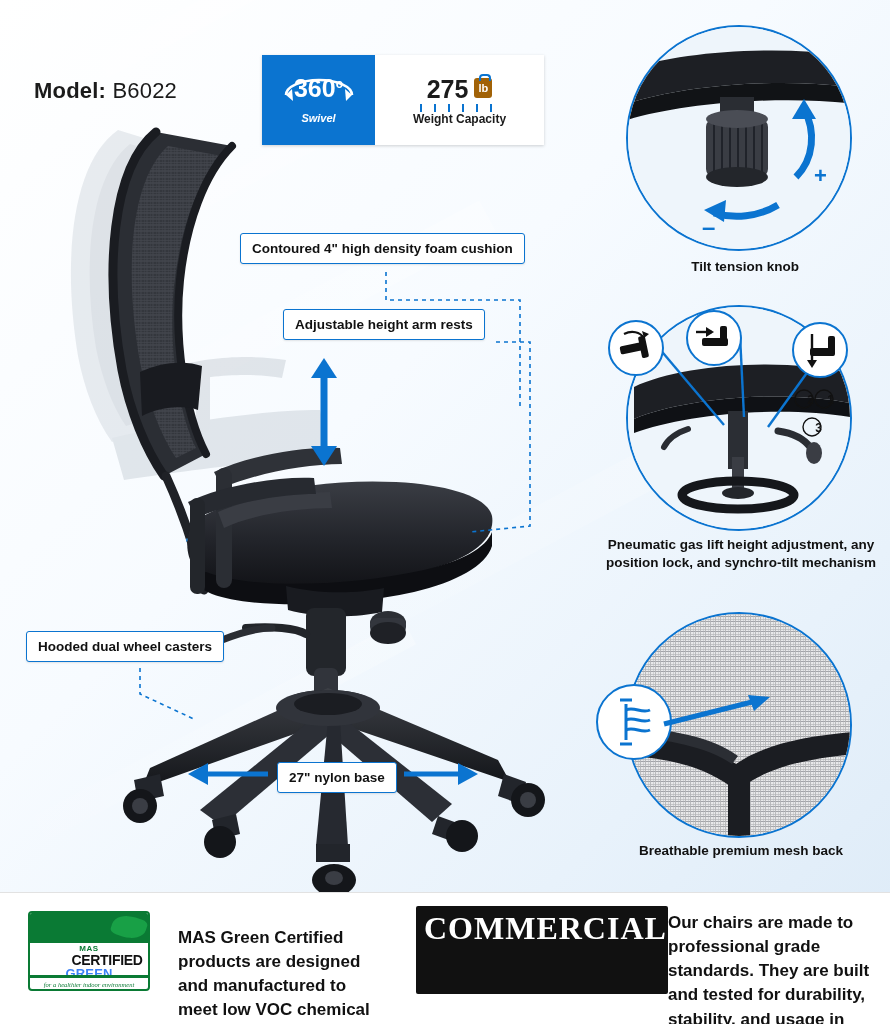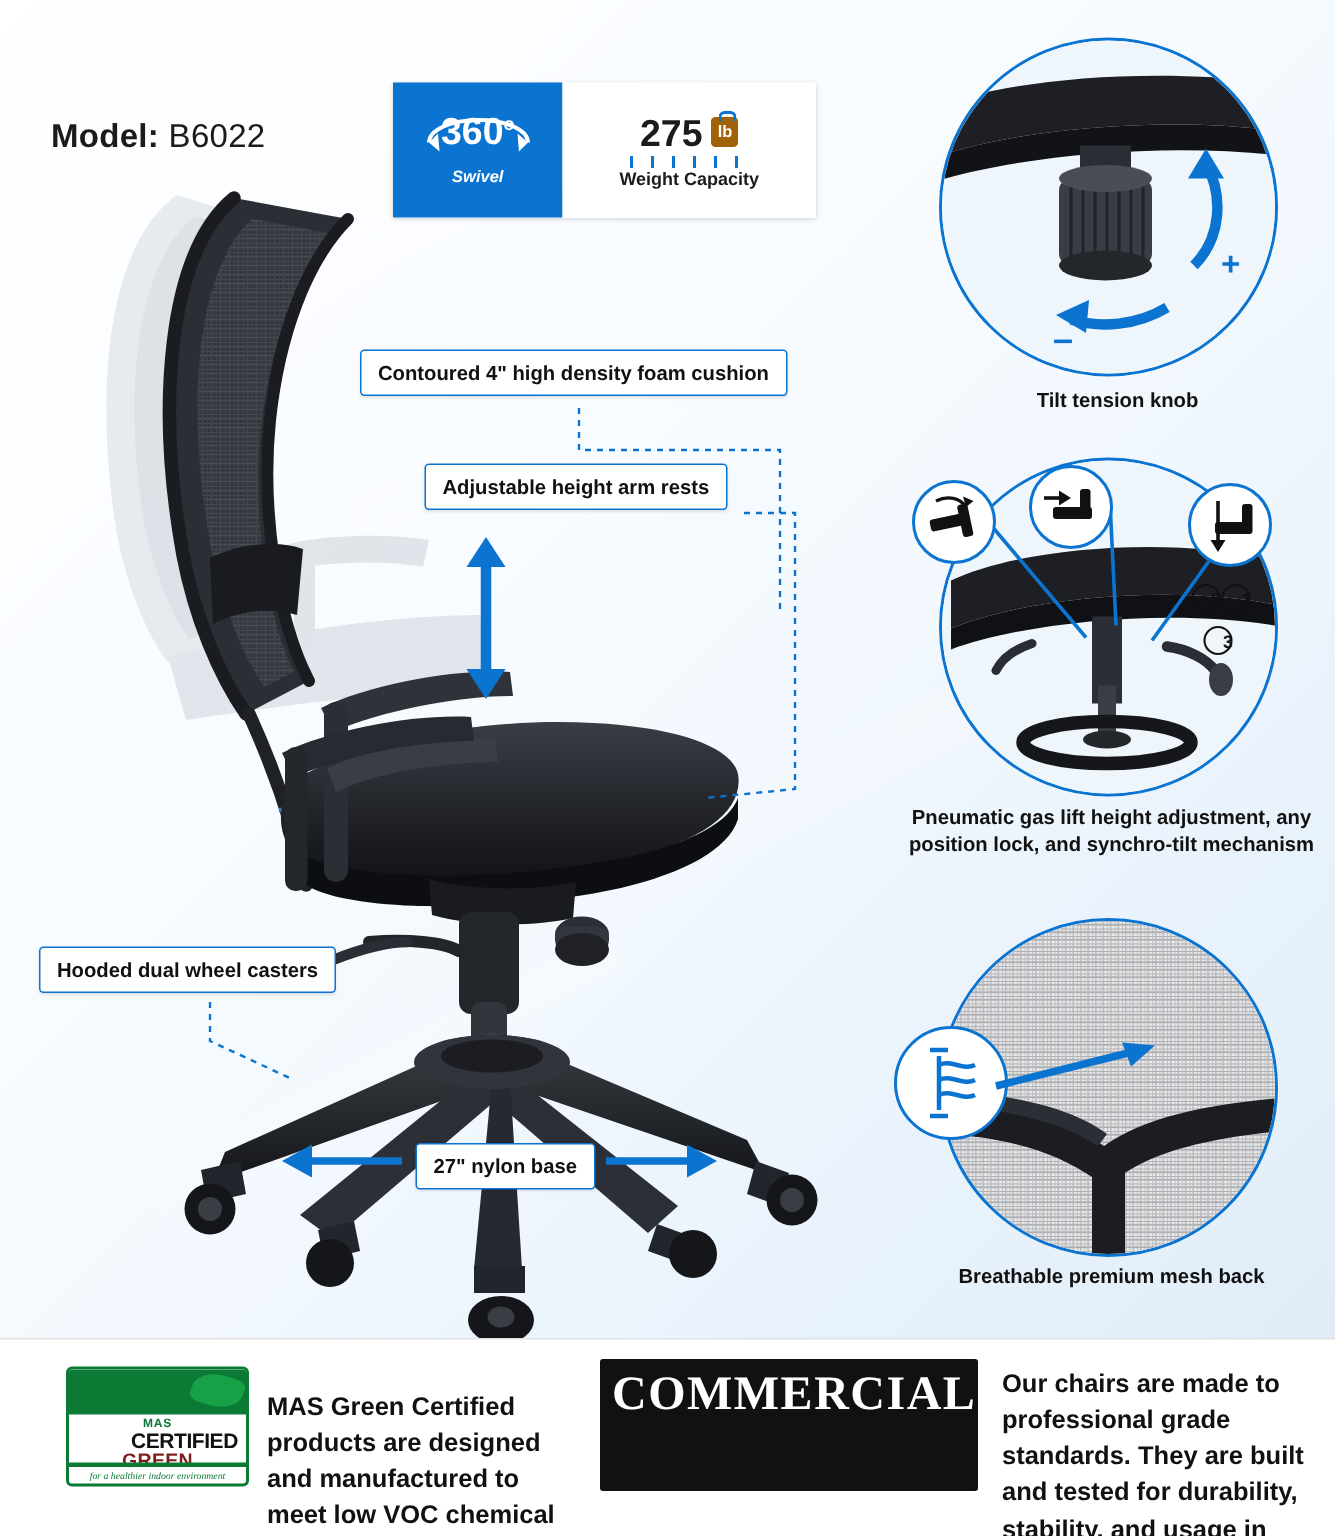--- a/index.html
+++ b/index.html
@@ -99,46 +99,46 @@
     background: #ffffff; border-top: 1px solid #e2e2e2;
   }
   .footer-text {
     position: absolute; font-size: 17px; font-weight: bold; color: #111; line-height: 1.42;
   }
   #mas-text { left: 178px; top: 926px; width: 210px; }
   #cg-text  { left: 668px; top: 911px; width: 212px; }
 
   
   .mas-seal {
-    position: absolute; left: 44px; top: 911px; width: 122px; height: 80px;
+    position: absolute; left: 28px; top: 911px; width: 122px; height: 80px;
     border: 2px solid #0a7a34; border-radius: 4px; background: #fff;
     overflow: hidden;
   }
   .mas-leaf {
     position: absolute; left: 0; top: 0; width: 122px; height: 30px;
     background: #0a7a34;
   }
   .mas-leaf:after {
     content:""; position:absolute; right: 6px; top: 3px; width: 34px; height: 22px;
     background: #18a046; border-radius: 60% 20% 60% 20%;
     transform: rotate(18deg);
   }
   .mas-mas { position: absolute; top: 31px; width: 100%; text-align: center; font-size: 8px; font-weight: bold; color: #0a7a34; letter-spacing: .5px;}
   .mas-cert { position: absolute; top: 39px; width: 100%; text-align: center; font-size: 14px; font-weight: bold; color: #111; letter-spacing: -.3px; padding-left: 36px;}
-  .mas-green { position: absolute; top: 53px; width: 100%; text-align: center; font-size: 13px; font-weight: bold; color: #7f1d1d; letter-spacing: .2px;}
+  .mas-green { position: absolute; top: 53px; width: 100%; text-align: center; font-size: 13px; font-weight: bold; color: #3b82f6; letter-spacing: .2px;}
   .mas-tag {
     position: absolute; bottom: 1px; width: 100%; text-align: center;
     font-size: 6.5px; font-style: italic; color: #0a7a34;
     font-family: "Liberation Serif", serif;
   }
   .mas-strip { position:absolute; left:0; bottom: 11px; width: 122px; height: 3px; background:#0a7a34;}
 
   
   .cg-block {
-    position: absolute; left: 400px; top: 906px; width: 252px; height: 88px;
+    position: absolute; left: 416px; top: 906px; width: 252px; height: 88px;
     background: #111; color: #fff; border-radius: 2px;
     padding: 6px 8px 0 8px;
   }
   .cg-line1 {
     font-family: "Liberation Serif", serif; font-weight: bold;
     font-size: 32px; letter-spacing: 1px; line-height: 1.0; text-align: center;
   }
   .cg-row2 { display: flex; align-items: center; justify-content: space-between; margin-top: 2px;}
   .cg-line2 {
     font-family: "Liberation Serif", serif; font-weight: bold;

